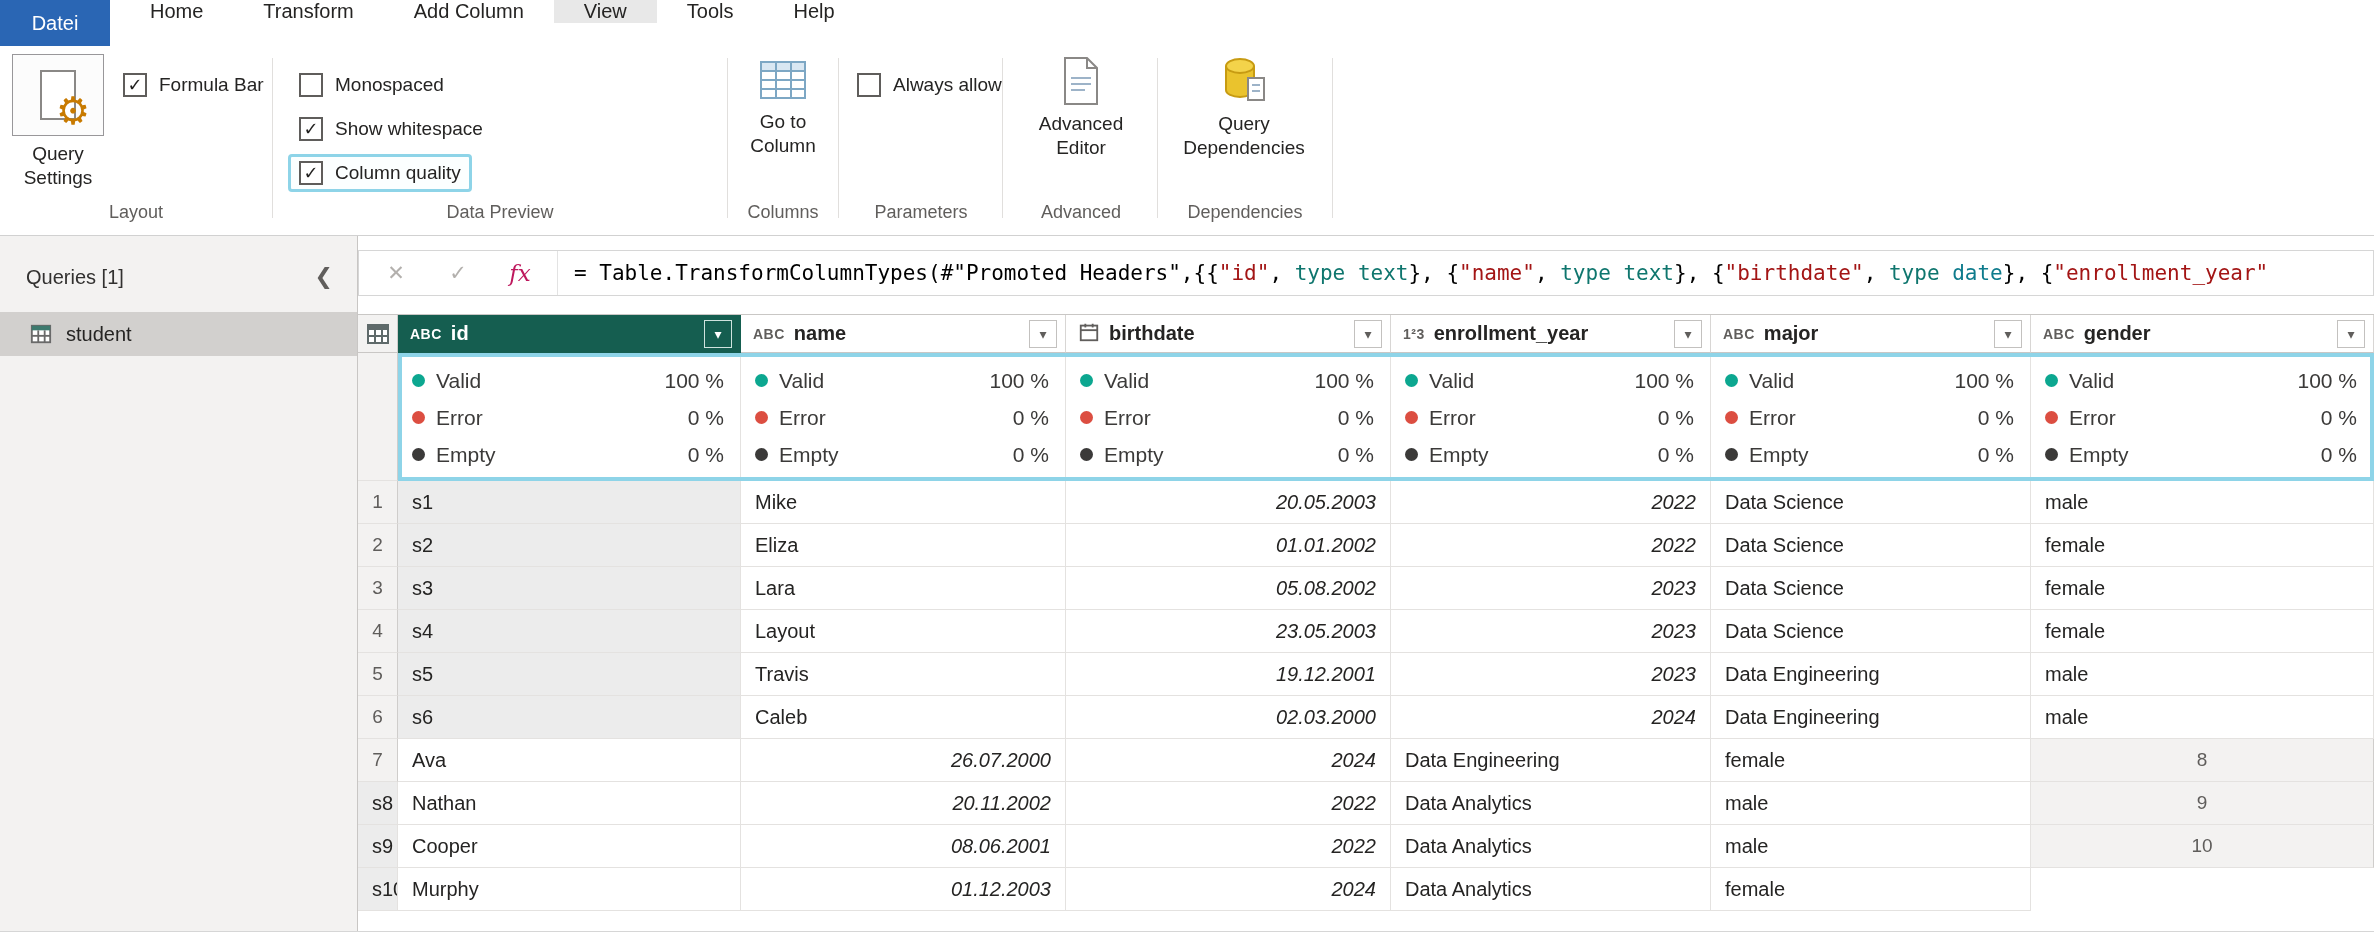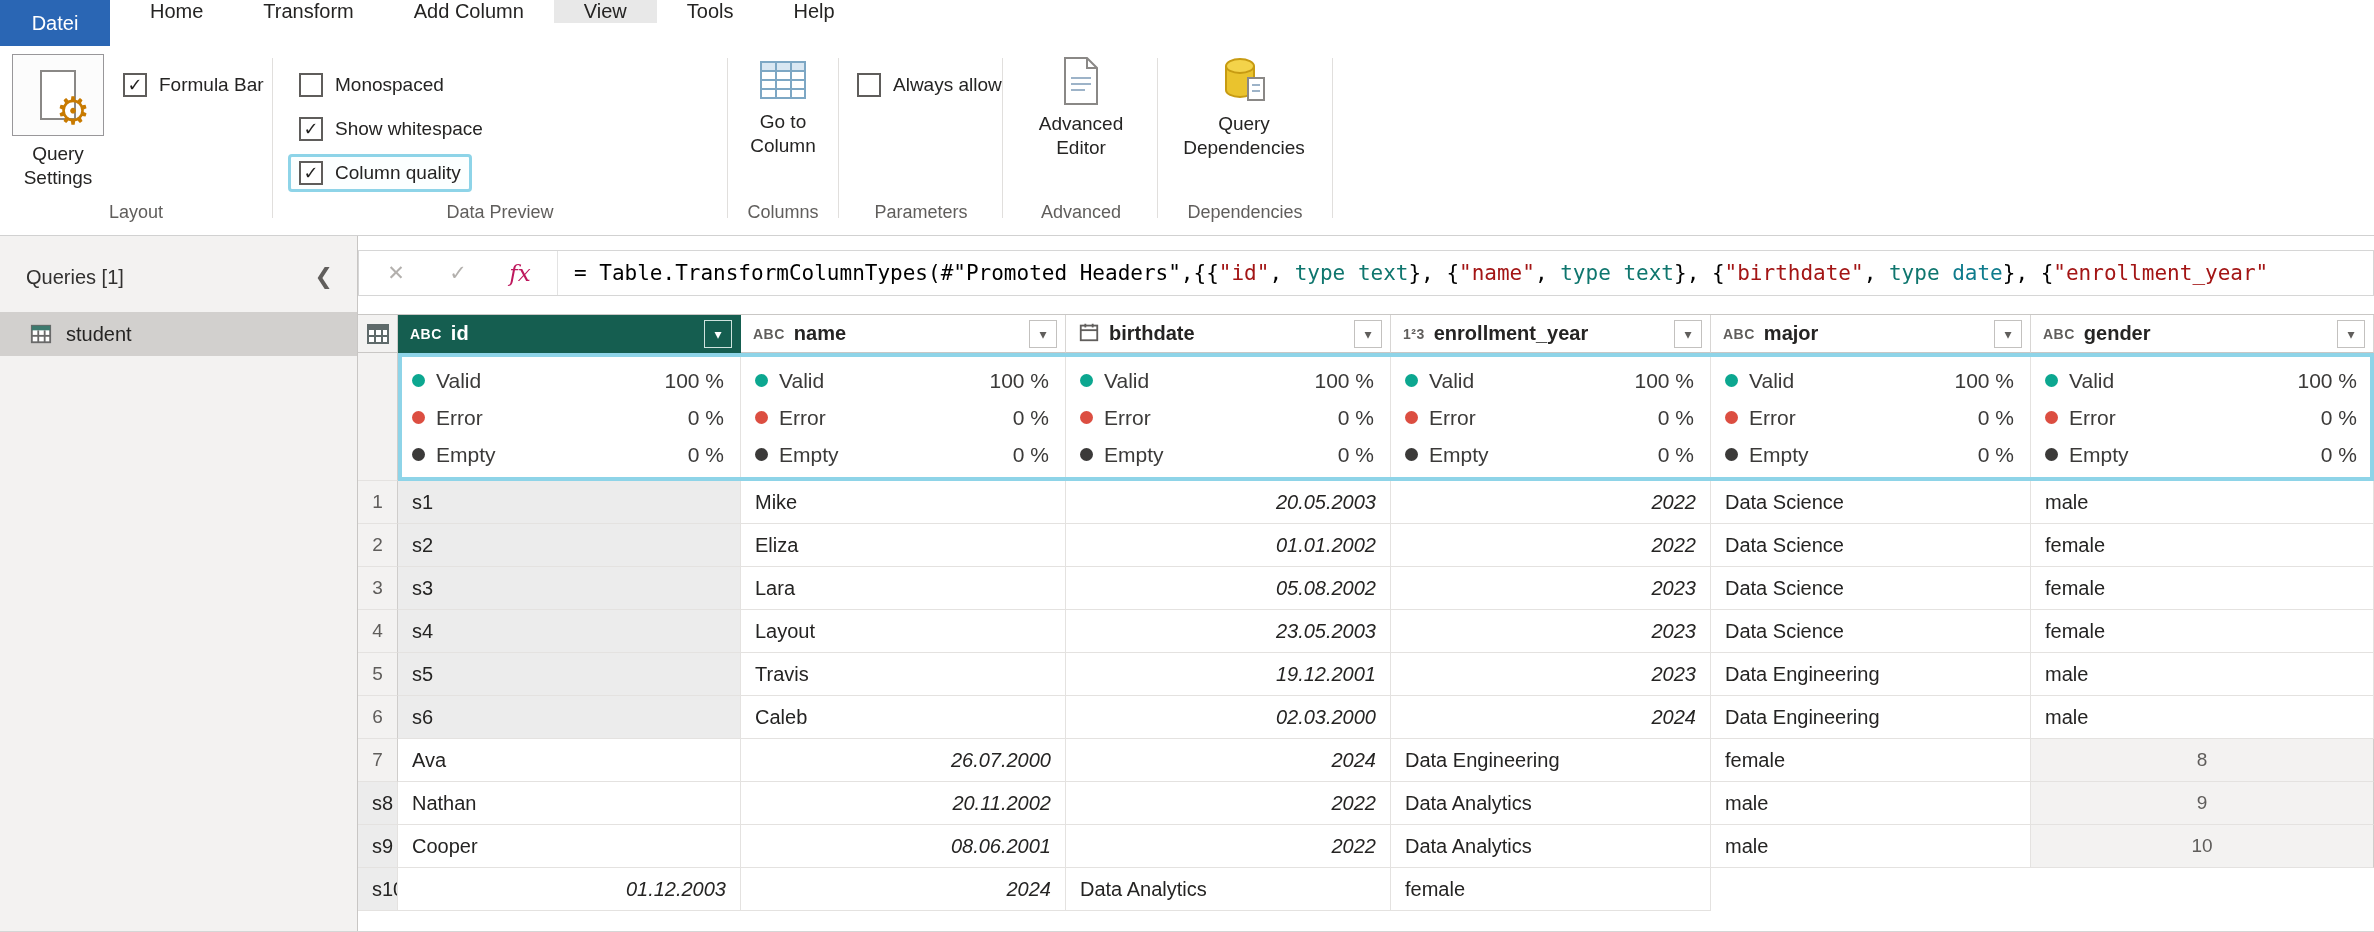--- a/index.html
+++ b/index.html
@@ -435,20 +435,21 @@
         <div class="cell d-cell">male</div>
         <div class="cell rn">9</div>
         <div class="cell d-cell selcol">s9</div>
         <div class="cell d-cell">Cooper</div>
         <div class="cell d-cell num">08.06.2001</div>
         <div class="cell d-cell num">2022</div>
         <div class="cell d-cell">Data Analytics</div>
         <div class="cell d-cell">male</div>
         <div class="cell rn">10</div>
         <div class="cell d-cell selcol">s10</div>
+        <div class="cell d-cell">Murphy</div>
         <div class="cell d-cell num">01.12.2003</div>
         <div class="cell d-cell num">2024</div>
         <div class="cell d-cell">Data Analytics</div>
         <div class="cell d-cell">female</div>
       </div>
   </div>
 
 </div>
 
 </body></html>

